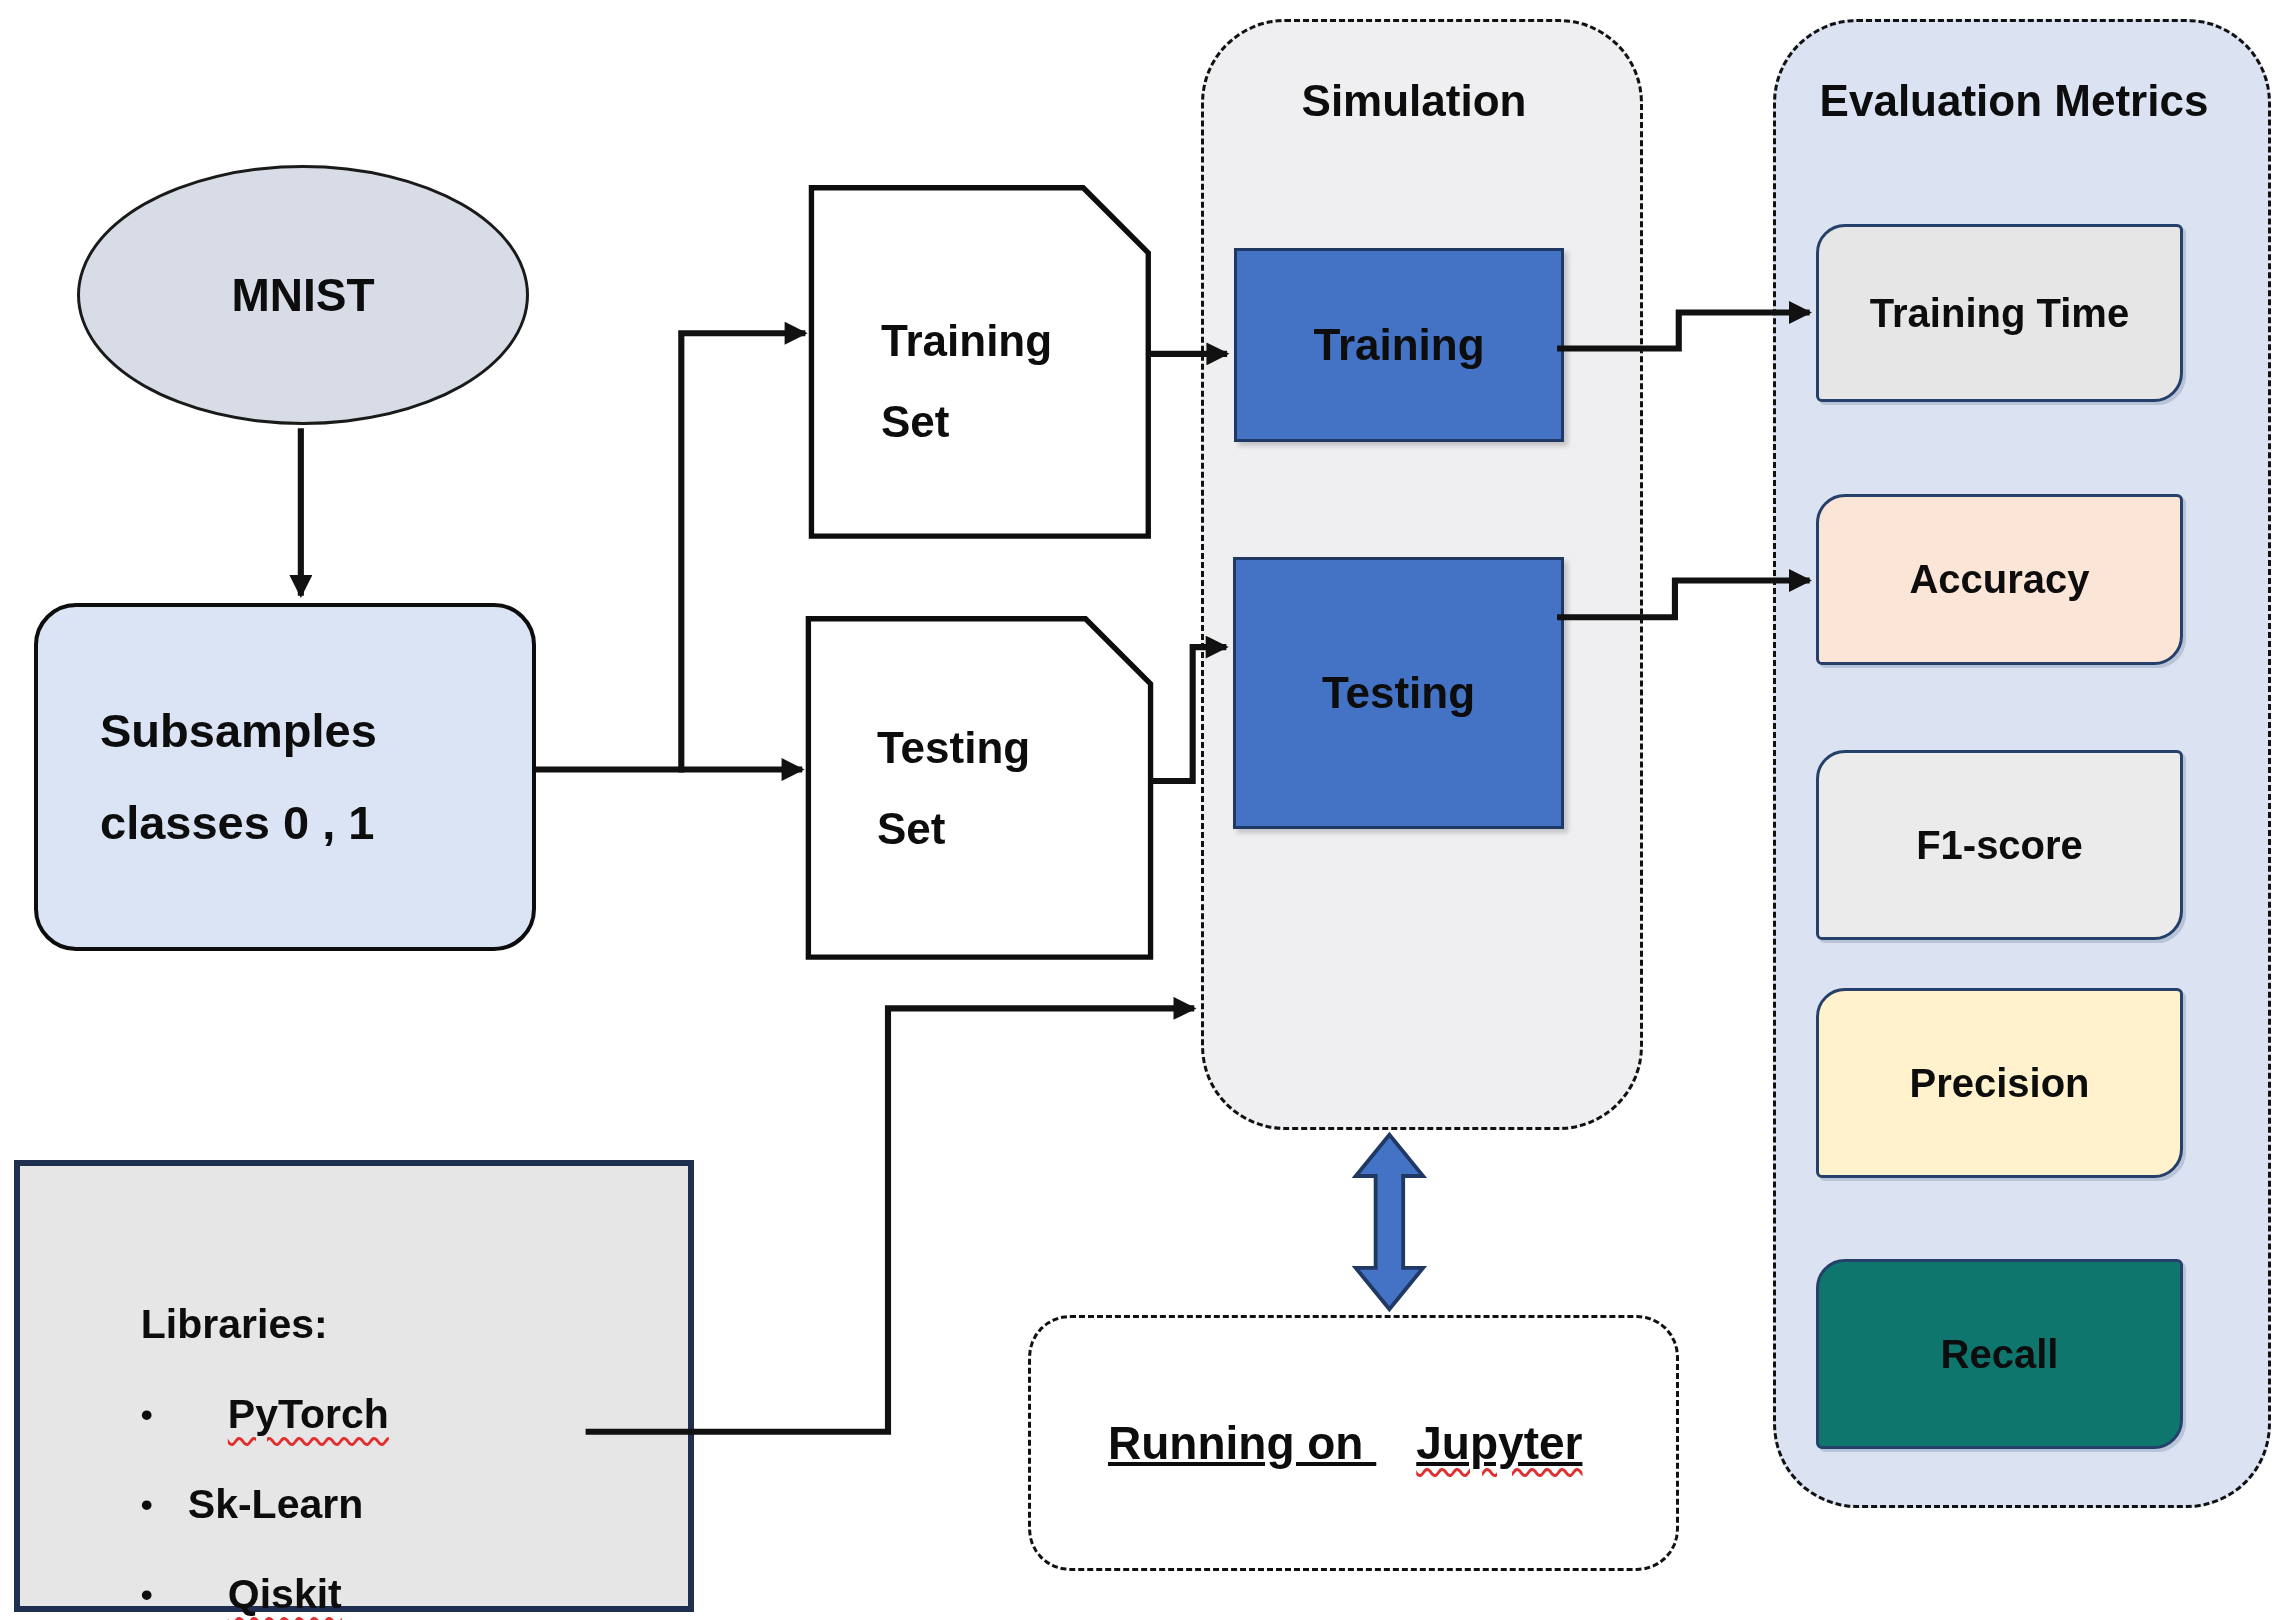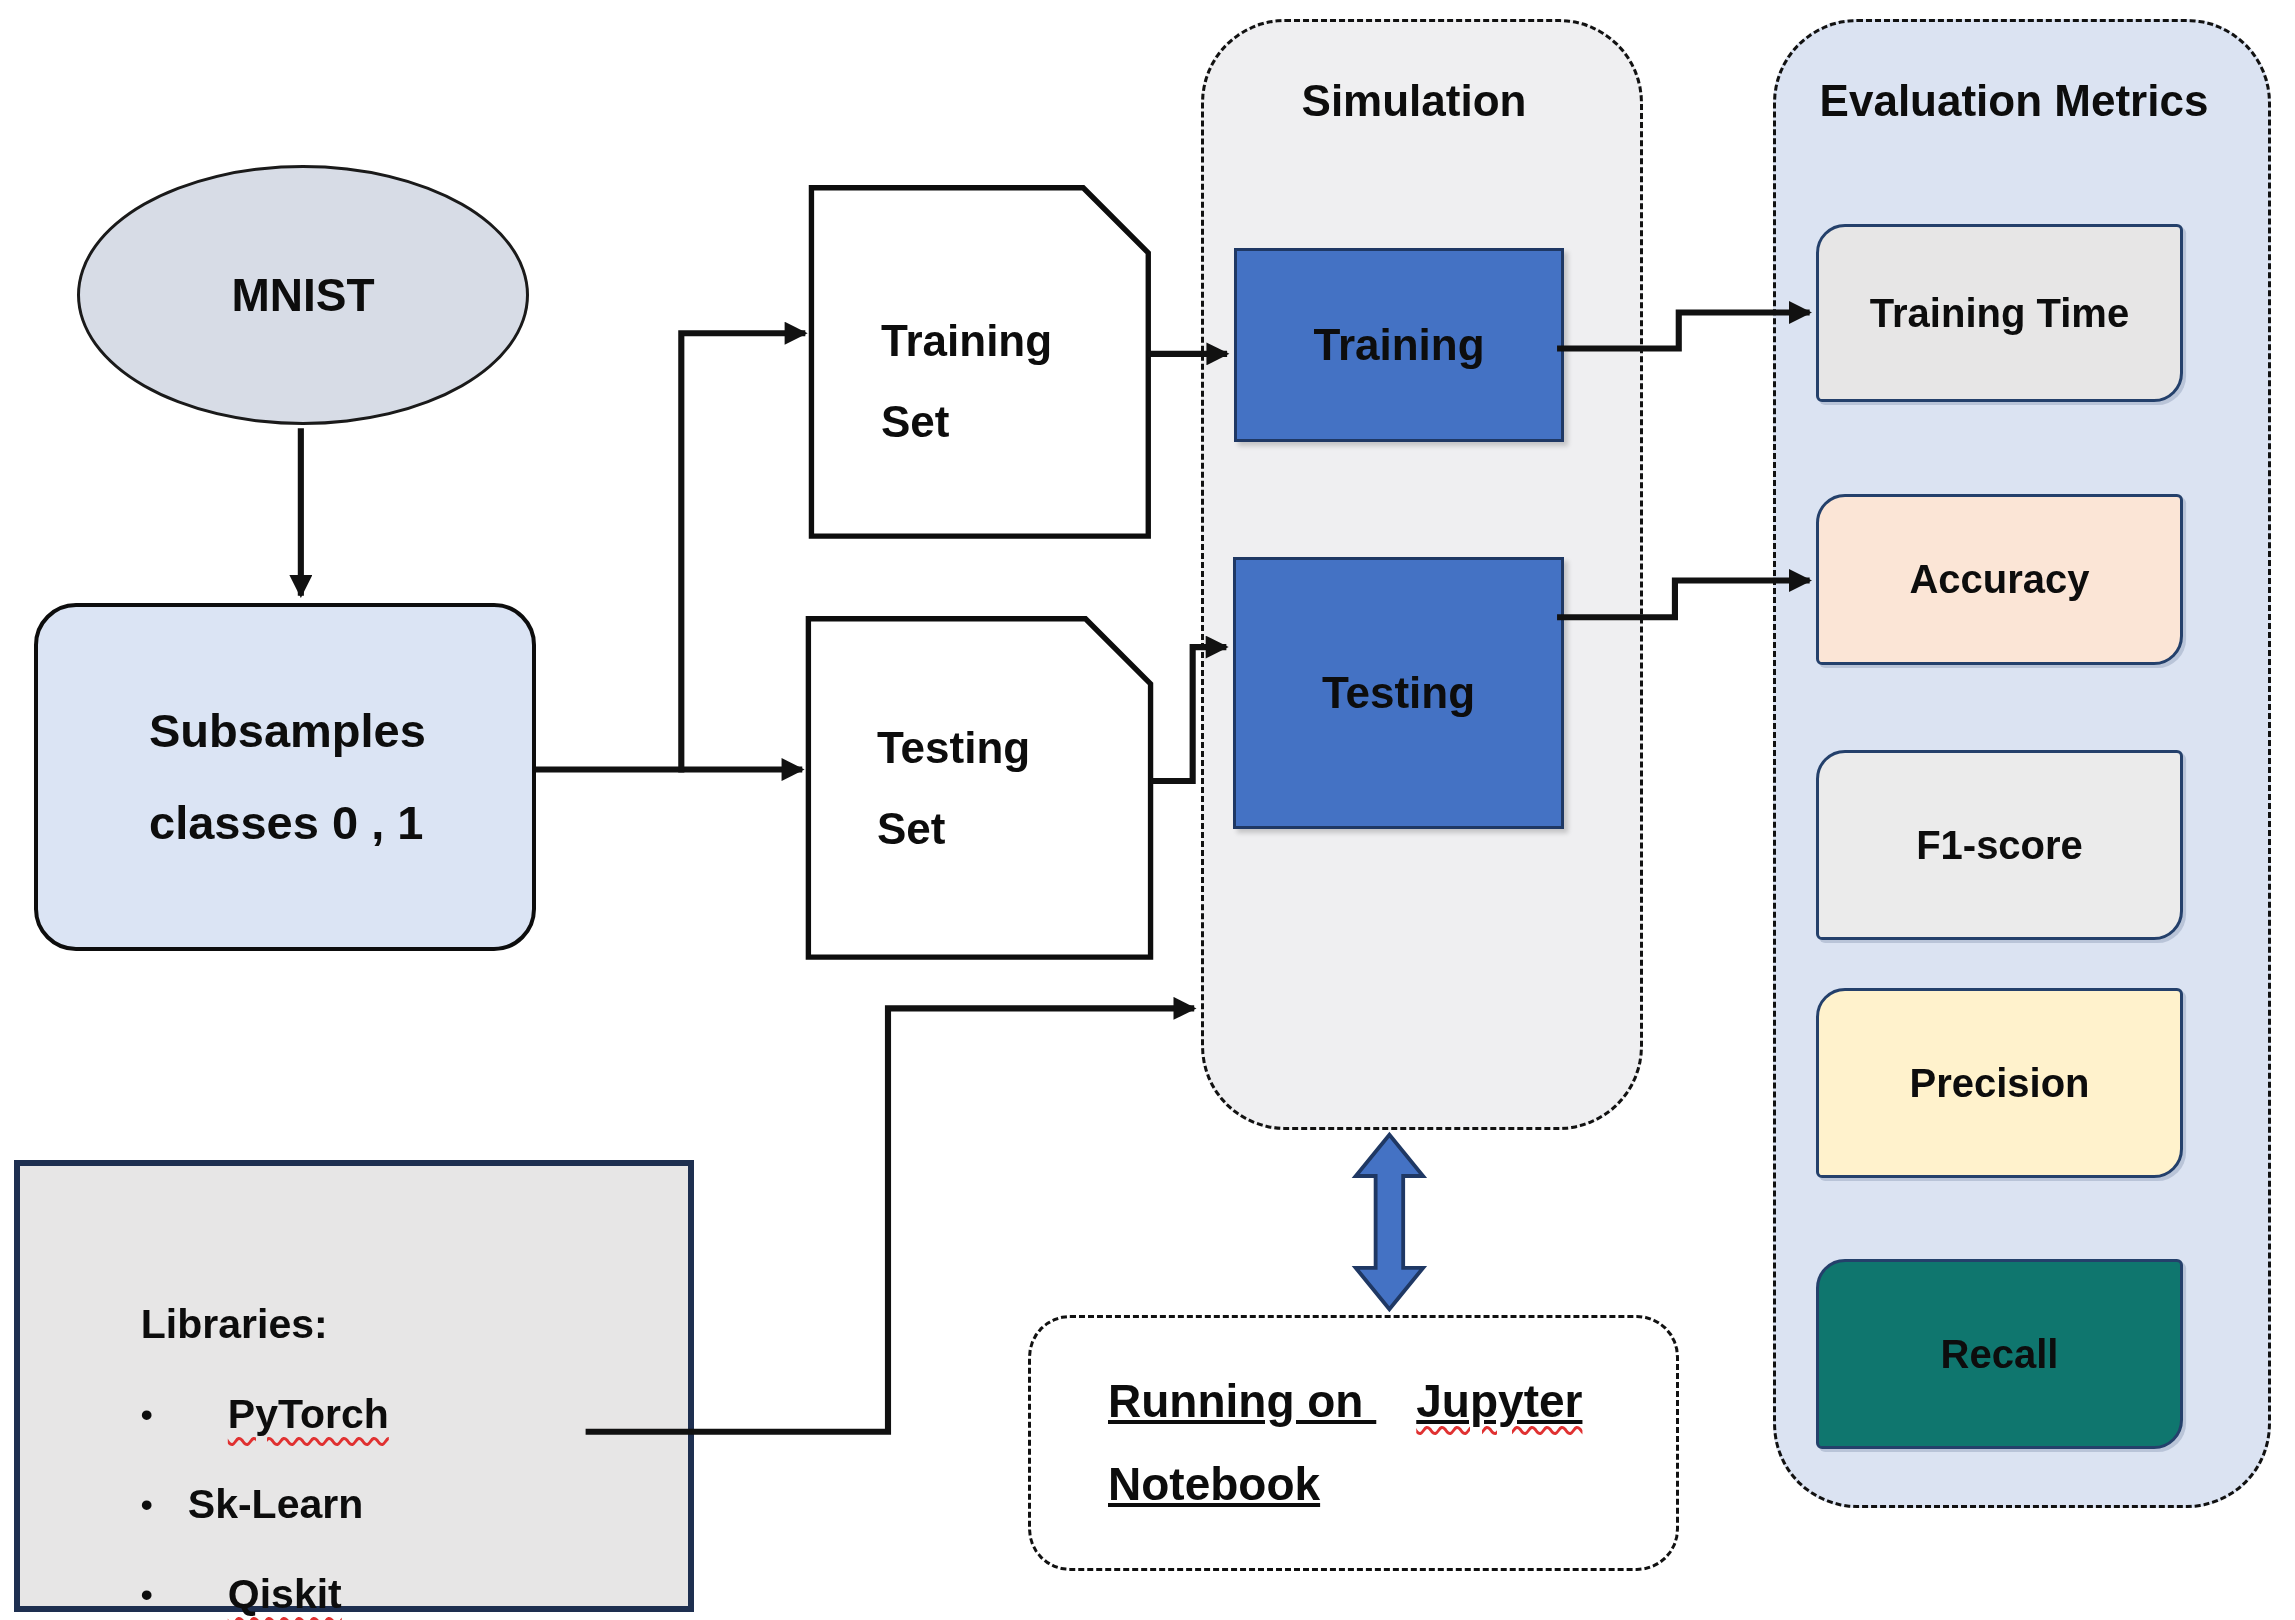--- a/index.html
+++ b/index.html
@@ -11,21 +11,21 @@
   .node{position:absolute;box-sizing:border-box;z-index:2;}
   .lbl{white-space:pre-line;}
 
   
   .mnist{left:77px;top:165px;width:452px;height:260px;background:#d7dce6;border:3.1px solid #1a1a1a;
          border-radius:50%;display:flex;align-items:center;justify-content:center;font-size:46px;}
 
   
   .subsamples{left:34px;top:603px;width:502px;height:348px;background:#dbe4f4;border:4.6px solid #0d0d0d;
               border-radius:42px;display:flex;align-items:center;font-size:47px;line-height:92px;}
-  .subsamples .lbl{padding-left:111px;}
+  .subsamples .lbl{padding-left:62px;}
 
   
   .doclbl{position:absolute;z-index:2;font-size:44px;line-height:81px;}
   .doclbl.train{left:881px;top:300px;}
   .doclbl.test{left:877px;top:707px;}
 
   
   .sim{left:1201px;top:19px;width:442px;height:1111px;background:#efeff1;border:3.1px dashed #111;
        border-radius:84px;}
   .panel-title{position:absolute;left:0;right:16px;top:54px;text-align:center;font-size:44px;}
@@ -132,21 +132,20 @@
       <div class="lib-row">
         <span class="lib-bullet">•</span>
         <span class="lib-item sq">Qiskit</span>
       </div>
     </div>
   </div>
 
   <div class="node nb">
     <div class="nb-inner">
       <span class="nb-line"><span>Running on </span><span class="sq">Jupyter</span></span>
-      <span class="nb-line">Notebook</span>
     </div>
   </div>
 
   <svg id="wires" class="layer" viewBox="0 0 2998 2117">
     <defs>
       <marker id="ah" viewBox="0 0 10 10" refX="9" refY="5" markerWidth="32" markerHeight="30" orient="auto" markerUnits="userSpaceOnUse">
         <path d="M0,0 L10,5 L0,10 Z" fill="#111"></path>
       </marker>
     </defs>
     <g stroke="#111" stroke-width="8" fill="none">

